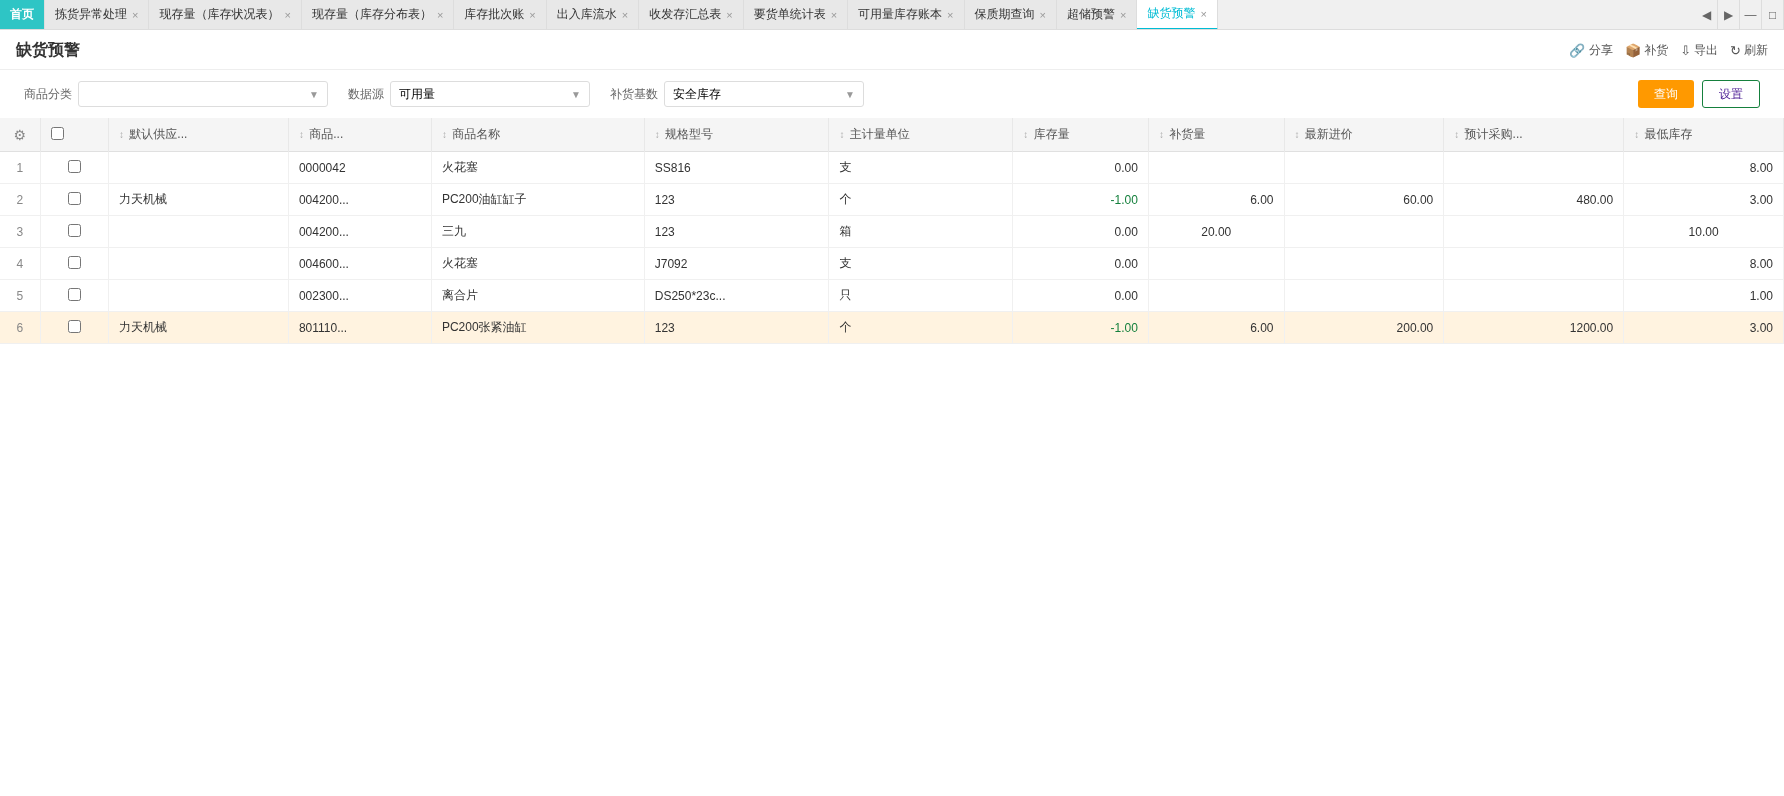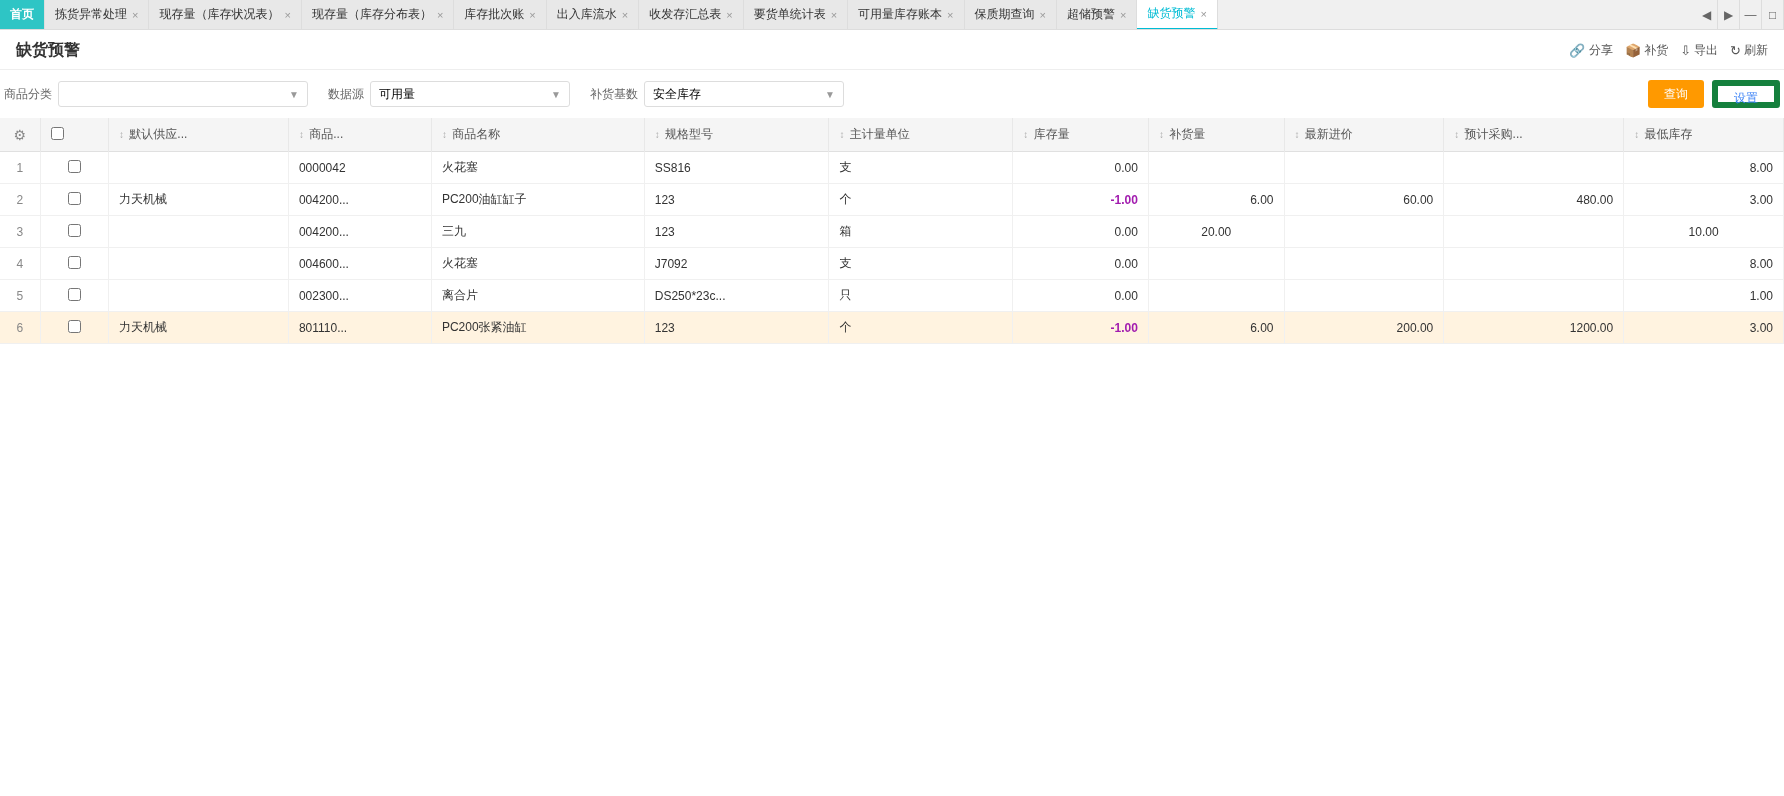--- a/index.html
+++ b/index.html
@@ -87,21 +87,21 @@
       gap: 3px;
       color: #555;
       cursor: pointer;
       font-size: 12px;
     }
 
     
     .filter-row {
       display: flex;
       align-items: center;
-      padding: 10px 4px;
+      padding: 10px 24px;
       gap: 20px;
       flex-wrap: wrap;
     }
     .filter-group {
       display: flex;
       align-items: center;
       gap: 6px;
     }
     .filter-label {
       color: #666;
@@ -136,22 +136,22 @@
       color: white;
       border: none;
       border-radius: 3px;
       padding: 5px 16px;
       cursor: pointer;
       font-size: 12px;
       height: 28px;
     }
     .btn-outline {
       background: #fff;
-      color: #3b82f6;
-      border: 6px solid #15803d;
+      color: #4c1d95;
+      border: 1px solid #15803d;
       border-radius: 3px;
       padding: 4px 16px;
       cursor: pointer;
       font-size: 12px;
       height: 28px;
     }
 
     
     .table-container {
       padding: 0 0;
@@ -212,21 +212,21 @@
     .gear-col {
       text-align: center !important;
     }
     .gear-icon-btn {
       cursor: pointer;
       color: #888;
       font-size: 14px;
     }
 
     
-    .neg { color: #a21caf; font-weight: bold; }
+    .neg { color: #15803d; }
   </style>
 </head>
 <body>
 
 <div class="tab-bar">
 
   <div class="tab-item home">
     <span>首页</span>
   </div>
 

